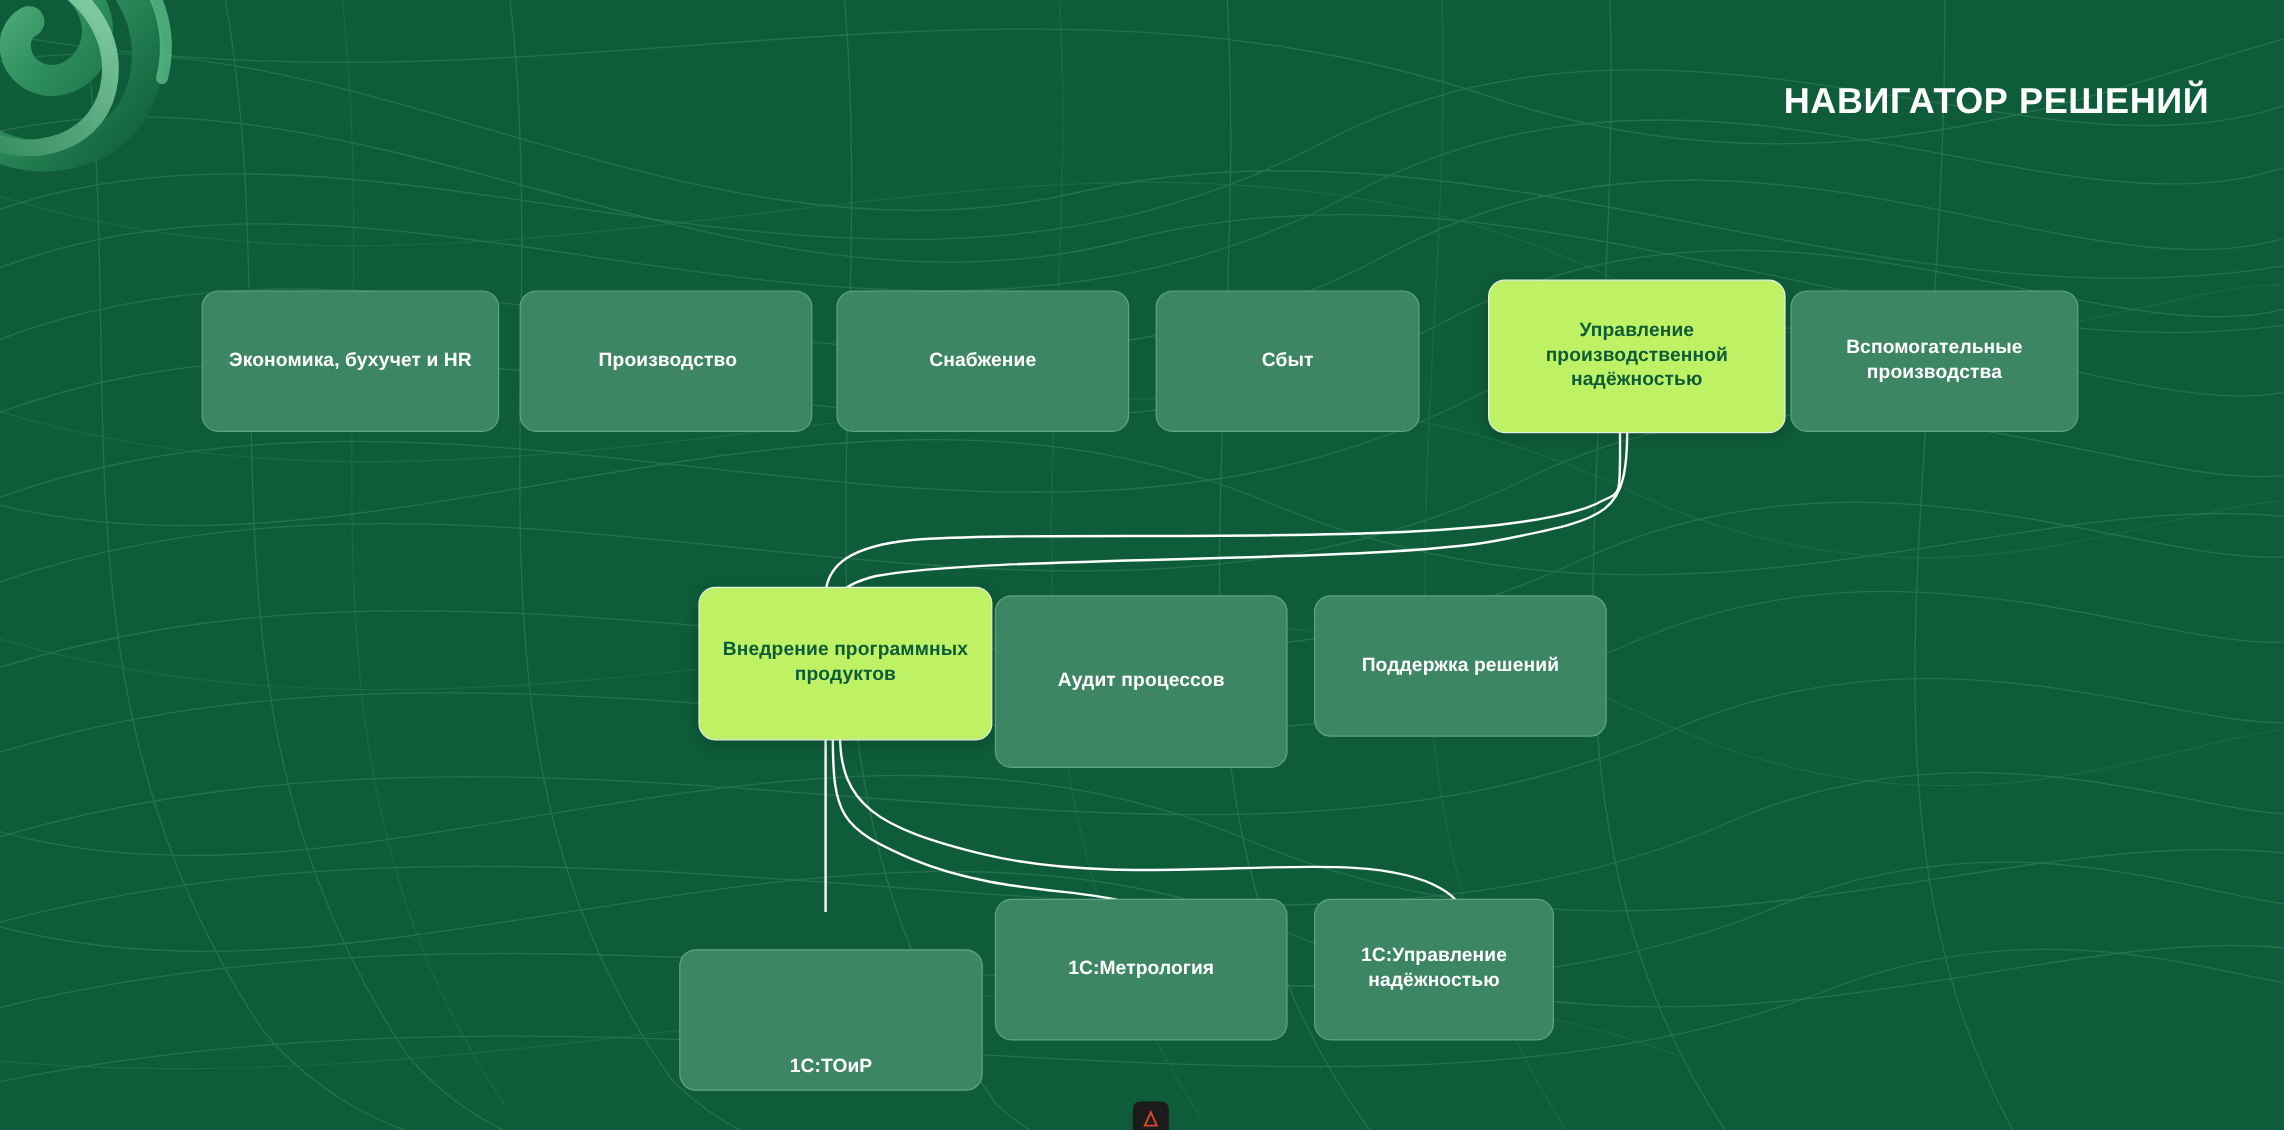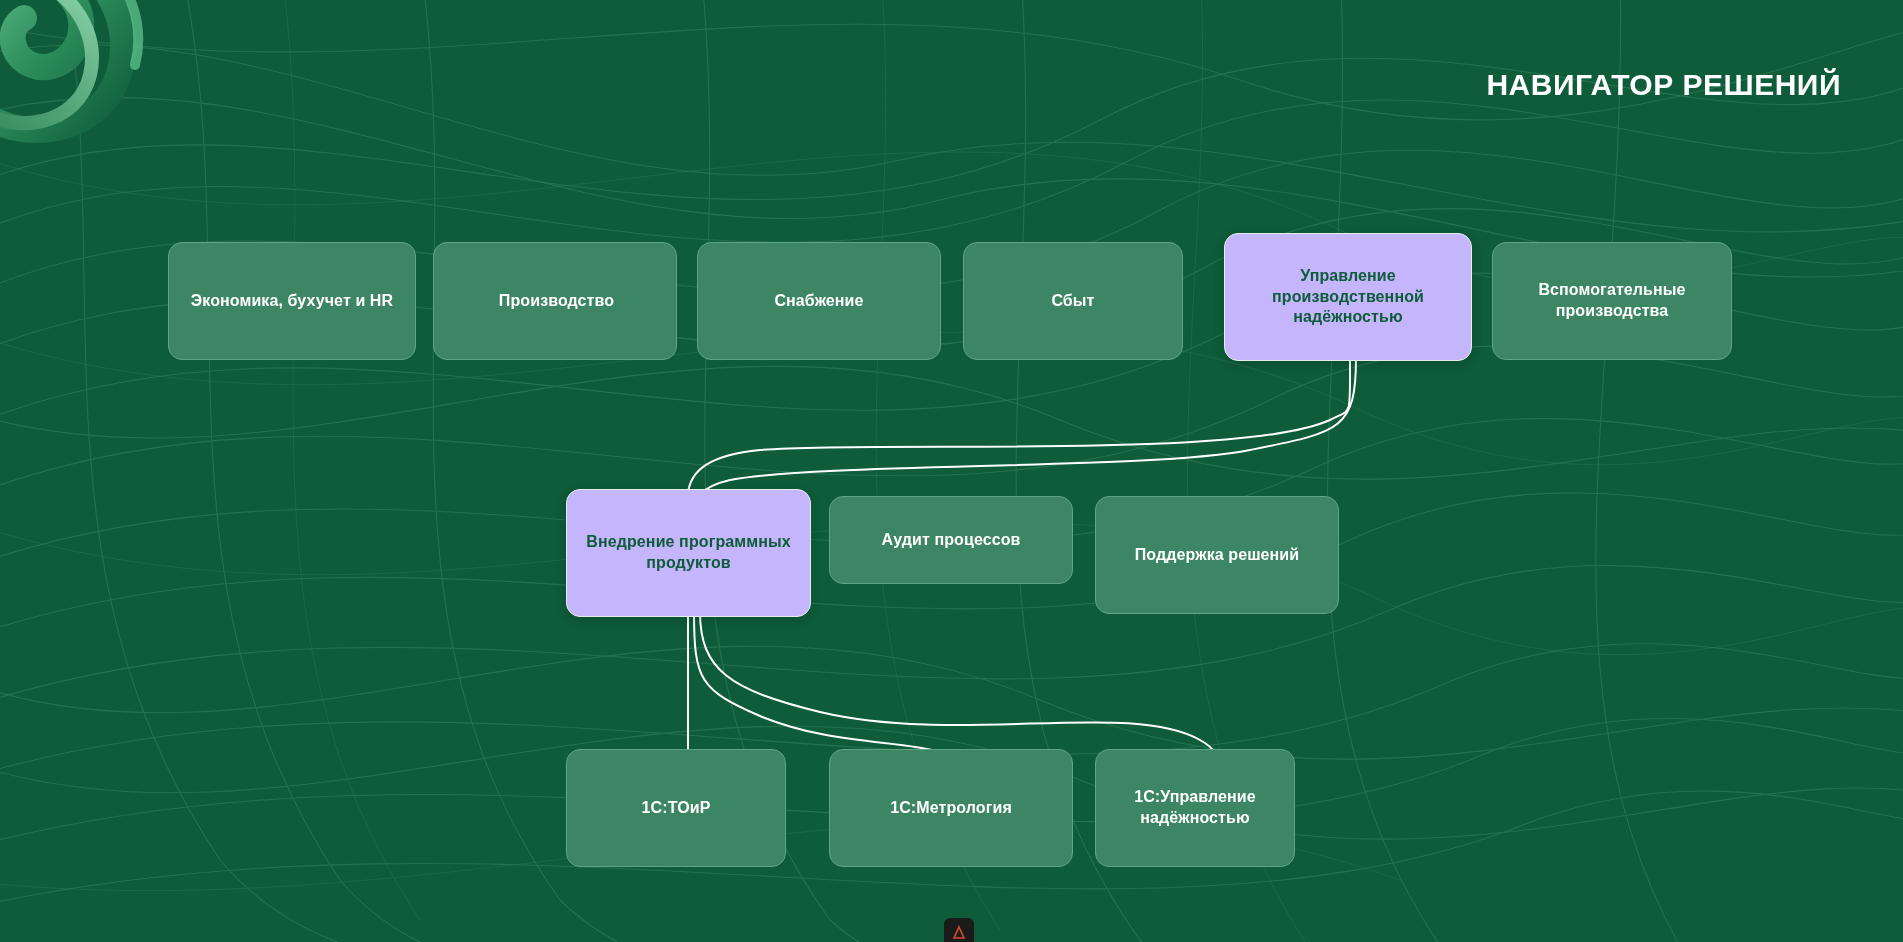--- a/index.html
+++ b/index.html
@@ -66,24 +66,25 @@
     font-weight: 700;
     line-height: 1.3;
     letter-spacing: 0.1px;
   }
   .node.dark {
     background: #3d8664;
     color: #ffffff;
     border: 1px solid #5fa484;
   }
   .node.light {
-    background: #c4b5fd;
+    background: #bef264;
     color: #0d5c38;
     border: 1px solid #e4efe8;
     box-shadow: 0 3px 12px rgba(0,0,0,0.18);
+    margin-left: 16px;
   }
 
   .connectors {
     position: absolute;
     left: 0; top: 0;
     width: 1903px;
     height: 942px;
     pointer-events: none;
   }
 
@@ -188,28 +189,28 @@
   <div class="node light" style="left:1224px; top:233px; width:248px; height:128px;">
     <span>Управление производственной надёжностью</span>
   </div>
   <div class="node dark" style="left:1492px; top:242px; width:240px; height:118px;">
     <span>Вспомогательные производства</span>
   </div>
 
   <div class="node light" style="left:566px; top:489px; width:245px; height:128px;">
     <span>Внедрение программных продуктов</span>
   </div>
-  <div class="node dark" style="left:829px; top:496px; width:244px; height:88px;">
+  <div class="node dark" style="left:829px; top:496px; width:244px; height:144px;">
     <span>Аудит процессов</span>
   </div>
   <div class="node dark" style="left:1095px; top:496px; width:244px; height:118px;">
     <span>Поддержка решений</span>
   </div>
 
-  <div class="node dark" style="left:566px; top:749px; width:220px; height:118px;">
+  <div class="node dark" style="left:566px; top:791px; width:253px; height:118px;align-items:flex-end;">
     <span>1С:ТОиР</span>
   </div>
   <div class="node dark" style="left:829px; top:749px; width:244px; height:118px;">
     <span>1С:Метрология</span>
   </div>
   <div class="node dark" style="left:1095px; top:749px; width:200px; height:118px;">
     <span>1С:Управление надёжностью</span>
   </div>
 
   <div class="logo-mark">

